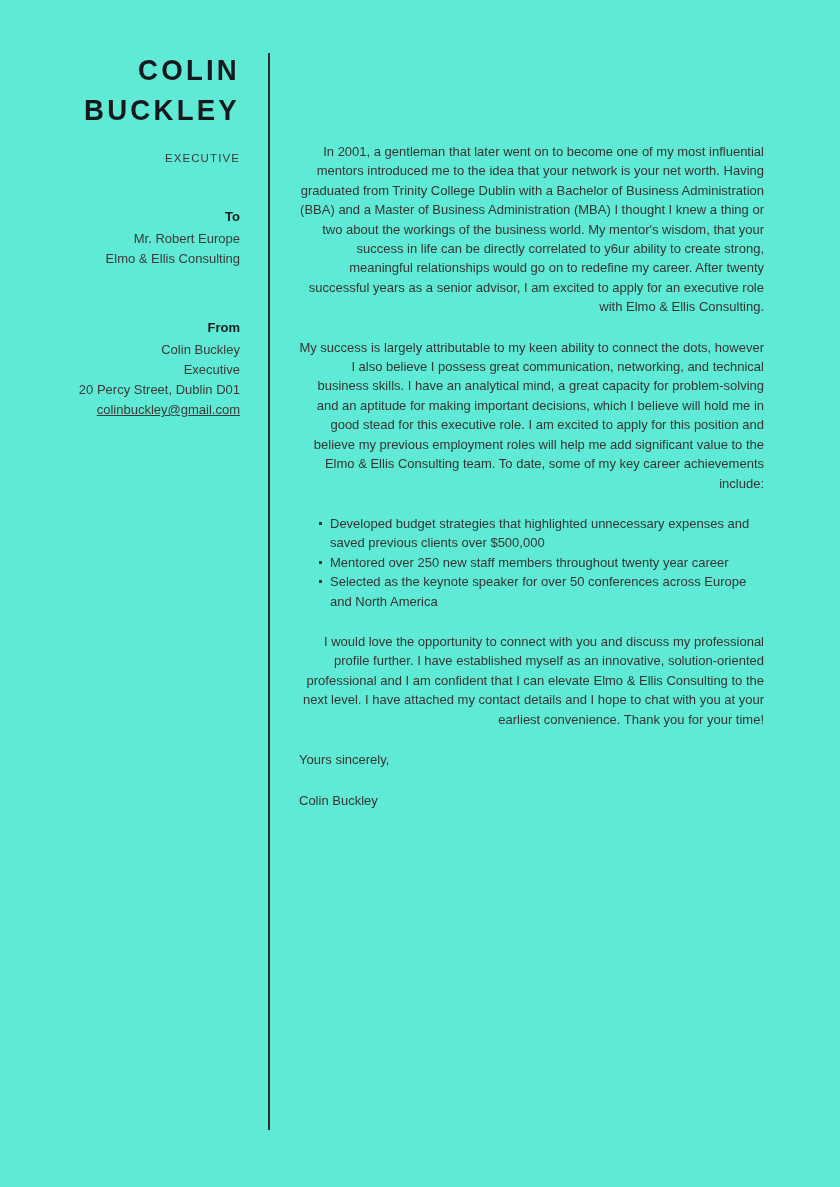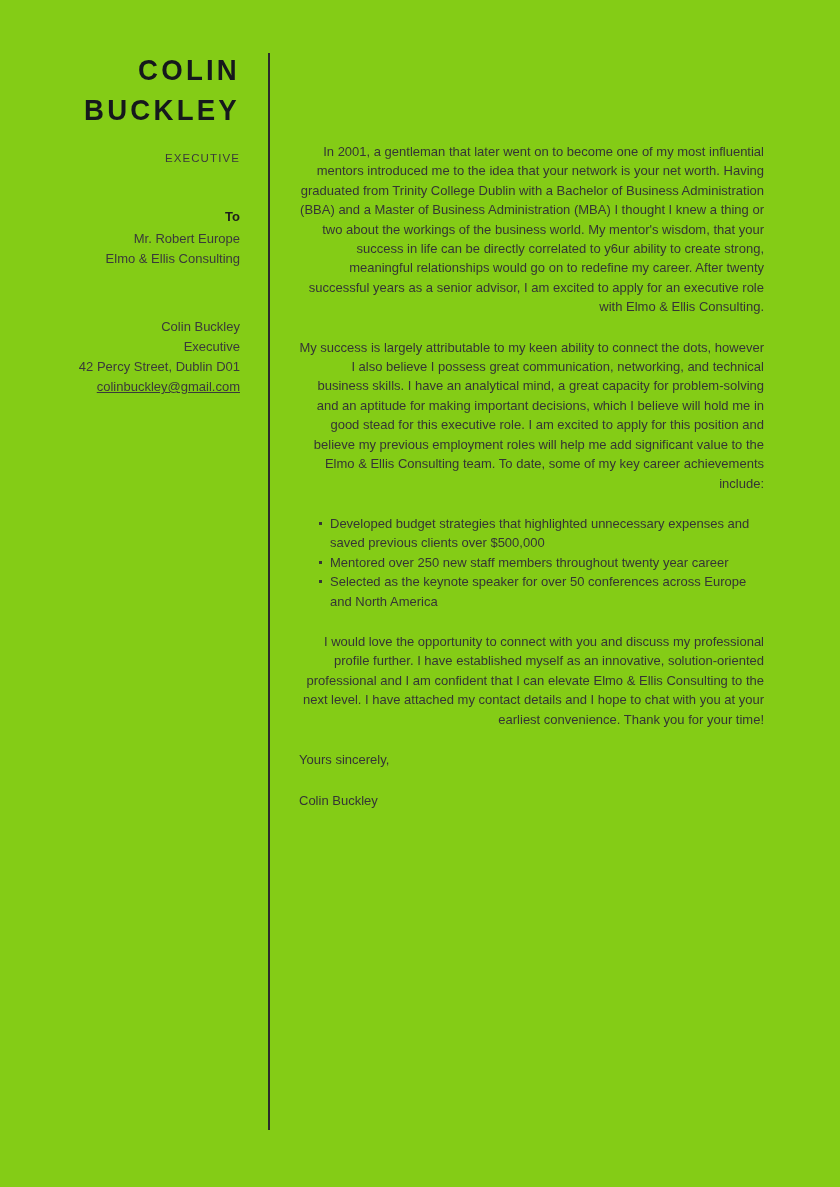--- a/index.html
+++ b/index.html
@@ -5,21 +5,21 @@
 <style>
   html, body {
     margin: 0;
     padding: 0;
     background: #ffffff;
   }
   .page {
     position: relative;
     width: 840px;
     height: 1187px;
-    background: #84cc16;
+    background: #5eead4;
     font-family: "Liberation Sans", sans-serif;
     color: #2b2b2b;
     overflow: hidden;
     box-sizing: border-box;
   }
 
   
   .divider {
     position: absolute;
     left: 268px;
@@ -145,23 +145,24 @@
 
     <div class="job-title">EXECUTIVE</div>
 
     <div class="contact-group to-group">
       <div class="contact-label">To</div>
       <div class="contact-line">Mr. Robert Europe</div>
       <div class="contact-line">Elmo &amp; Ellis Consulting</div>
     </div>
 
     <div class="contact-group from-group">
+      <div class="contact-label">From</div>
       <div class="contact-line">Colin Buckley</div>
       <div class="contact-line">Executive</div>
-      <div class="contact-line">42 Percy Street, Dublin D01</div>
+      <div class="contact-line">20 Percy Street, Dublin D01</div>
       <div class="contact-line email">colinbuckley@gmail.com</div>
     </div>
 
   </div>
 
   <div class="body-col">
 
 
 
     <p class="para">In 2001, a gentleman that later went on to become one of my most influential mentors introduced me to the idea that your network is your net worth. Having graduated from Trinity College Dublin with a Bachelor of Business Administration (BBA) and a Master of Business Administration (MBA) I thought I knew a thing or two about the workings of the business world. My mentor's wisdom, that your success in life can be directly correlated to y6ur ability to create strong, meaningful relationships would go on to redefine my career. After twenty successful years as a senior advisor, I am excited to apply for an executive role with Elmo &amp; Ellis Consulting.</p>

